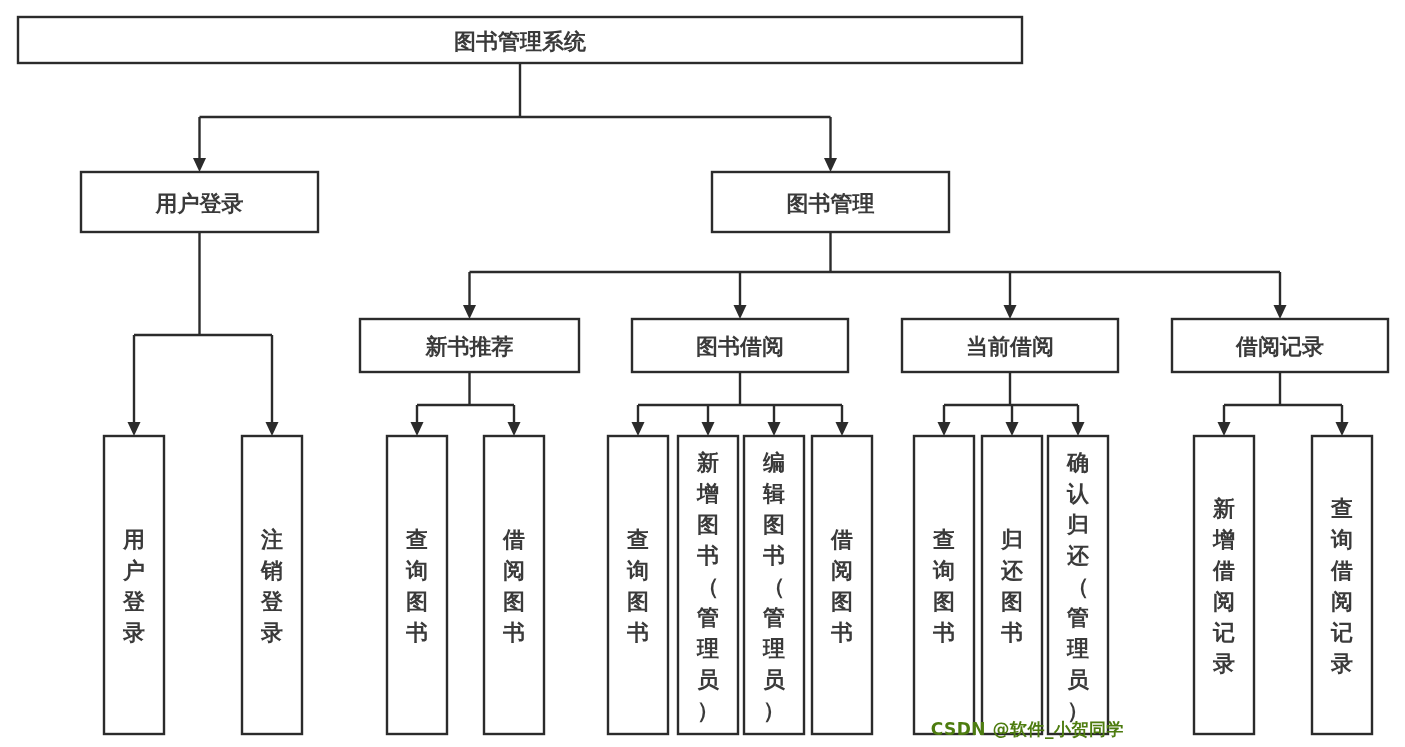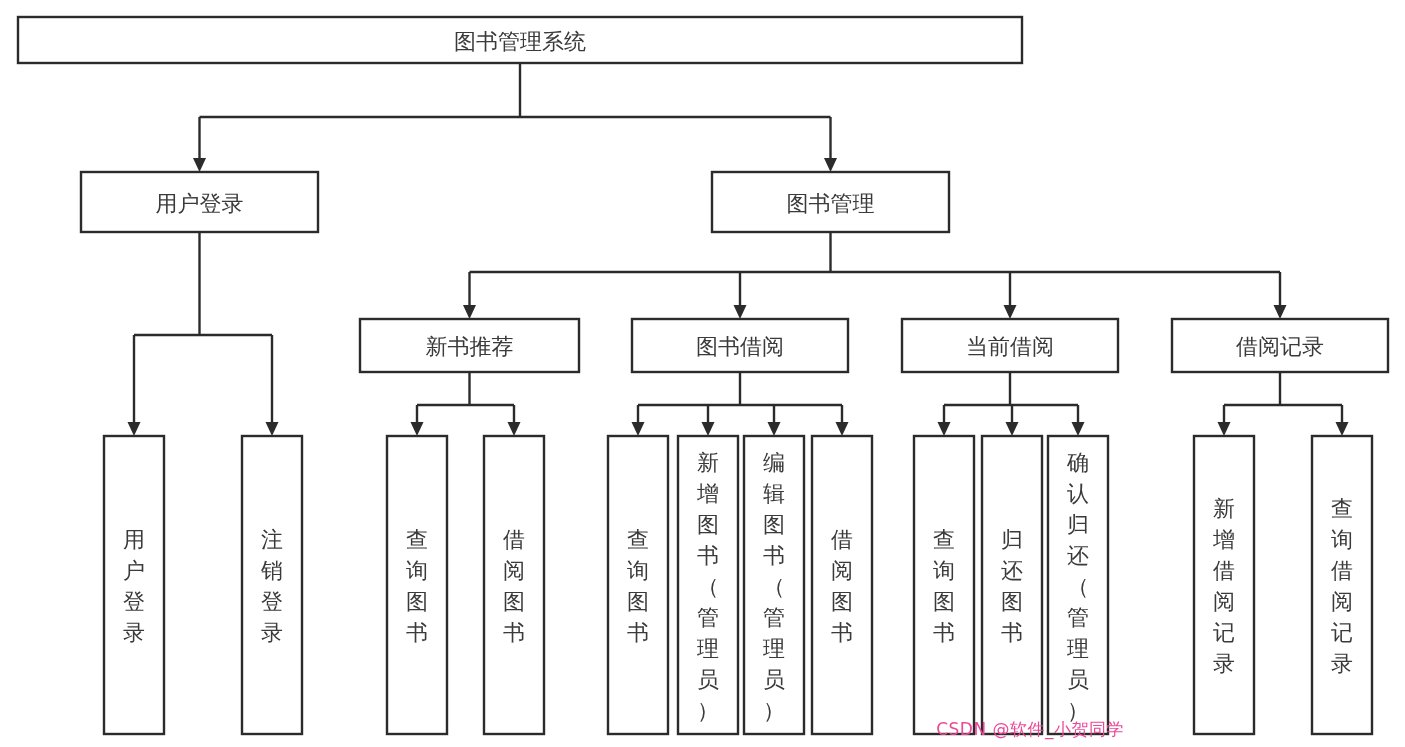--- a/index.html
+++ b/index.html
@@ -11,20 +11,21 @@
     width: 1405px;
     height: 747px;
     font-family: "DejaVu Sans", "Liberation Sans", sans-serif;
     overflow: hidden;
   }
   #diagram-root {
     position: relative;
     width: 1134px;
     height: 747px;
     background: #ffffff;
+    font-weight: bold;
   }
   svg#tree-svg {
     position: absolute;
     left: 0;
     top: 0;
     width: 1405px;
     height: 747px;
   }
   .node-box {
     fill: #ffffff;
@@ -53,21 +54,21 @@
     font-size: 22px;
     fill: #3a3a3a;
     text-anchor: middle;
   }
   .watermark {
     position: absolute;
     right: 10px;
     bottom: 6px;
     font-family: "DejaVu Sans", "Liberation Sans", sans-serif;
     font-size: 17px;
-    color: #ec4899;
+    color: #4d7c0f;
     letter-spacing: 0.5px;
     white-space: nowrap;
     user-select: none;
   }
 </style>
 </head>
 <body>
 
 <div id="diagram-root">
   <svg id="tree-svg" viewBox="0 0 1405 747">

